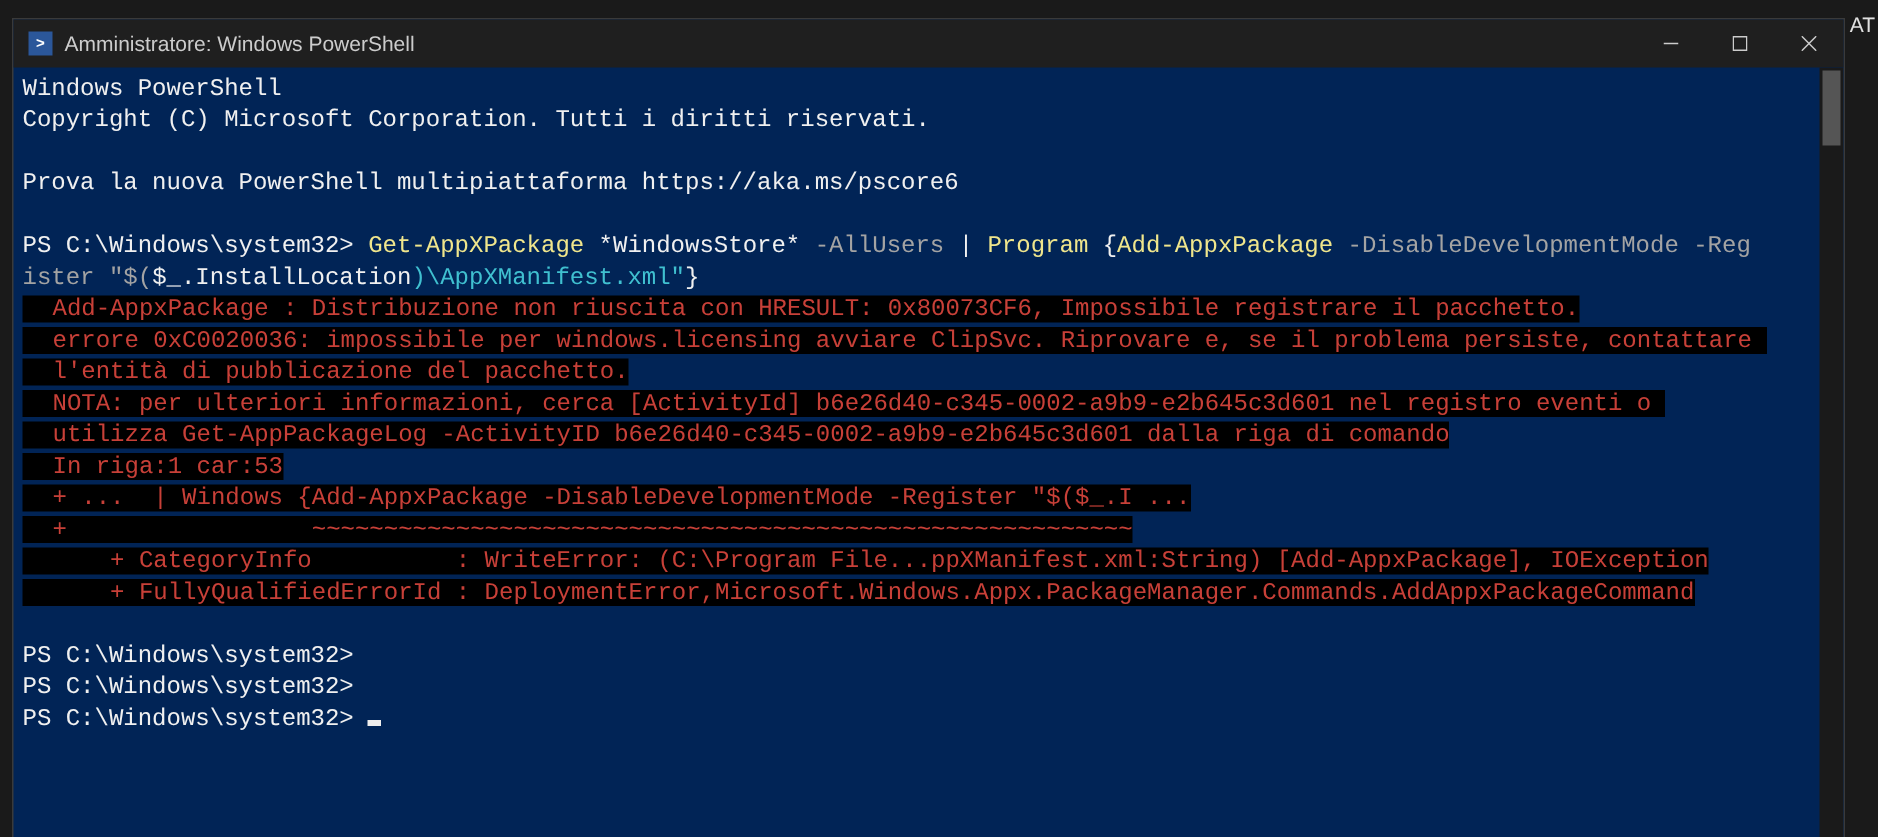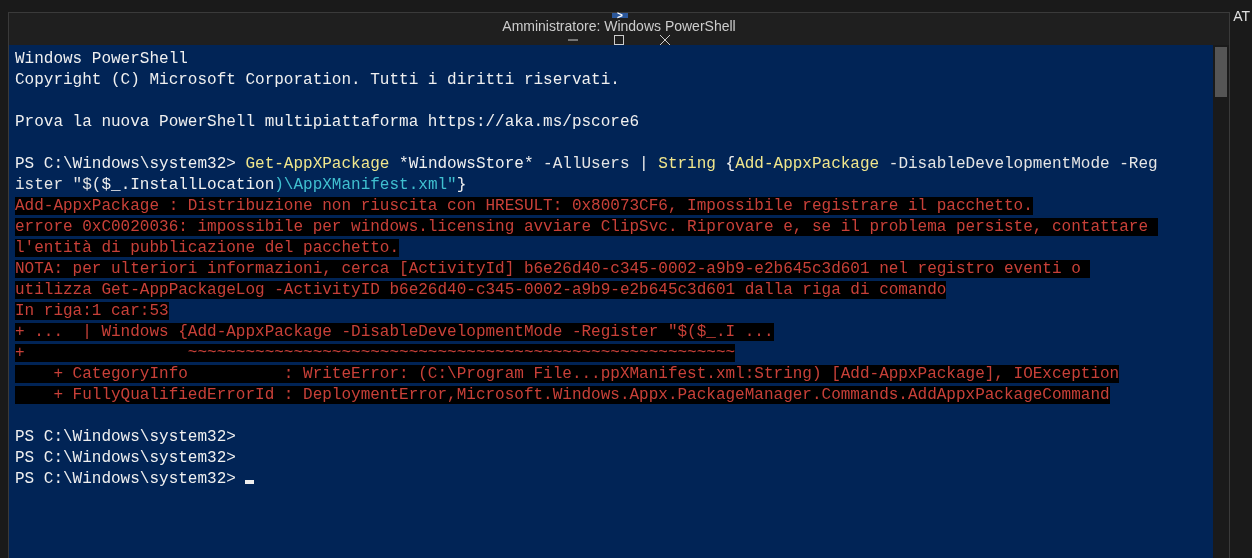--- a/index.html
+++ b/index.html
@@ -24,21 +24,20 @@
     flex-direction: column;
   }
   .titlebar {
     height: 32px;
     background: #1f1f1f;
     display: flex;
     align-items: center;
     color: #cccccc;
     font-size: 14px;
     user-select: none;
-    flex-direction: column;
   }
   .titlebar .icon {
     width: 16px;
     height: 16px;
     margin: 0 8px 0 10px;
     background: #2b579a;
     display: flex;
     align-items: center;
     justify-content: center;
     color: #fff;
@@ -93,22 +92,22 @@
   .scrollbar .thumb {
     position: absolute;
     left: 2px;
     right: 2px;
     top: 2px;
     height: 50px;
     background: #555;
   }
   .c-white { color: #f0f0f0; text-align: right; }
   .c-yellow { color: #f0e68c; margin-top: 23px; }
-  .c-gray { color: #e5e5e5; }
-  .c-red { color: #c84038; background: #000000; }
+  .c-gray { color: #a3a3a3; }
+  .c-red { color: #c84038; background: #000000; padding-left: 20px; }
   .c-cyan { color: #40c0d0; }
   .cursor {
     display: inline-block;
     width: 9px;
     height: 4px;
     background: #eeeeee;
     vertical-align: baseline;
     margin-bottom: -1px;
   }
   
@@ -157,21 +156,21 @@
       </div>
     </div>
   </div>
 
   <div class="console-area">
     <div class="console"><span class="c-white">Windows PowerShell</span>
 <span class="c-white">Copyright (C) Microsoft Corporation. Tutti i diritti riservati.</span>
 <span></span>
 <span class="c-white">Prova la nuova PowerShell multipiattaforma https://aka.ms/pscore6</span>
 <span></span>
-<span class="c-white">PS C:\Windows\system32&gt; </span><span class="c-yellow">Get-AppXPackage</span><span class="c-white"> *WindowsStore* </span><span class="c-gray">-AllUsers </span><span class="c-white">| </span><span class="c-yellow">String </span><span class="c-white">{</span><span class="c-yellow">Add-AppxPackage</span><span class="c-gray"> -DisableDevelopmentMode -Reg</span>
+<span class="c-white">PS C:\Windows\system32&gt; </span><span class="c-yellow">Get-AppXPackage</span><span class="c-white"> *WindowsStore* </span><span class="c-gray">-AllUsers </span><span class="c-white">| </span><span class="c-yellow">Program </span><span class="c-white">{</span><span class="c-yellow">Add-AppxPackage</span><span class="c-gray"> -DisableDevelopmentMode -Reg</span>
 <span class="c-gray">ister </span><span class="c-gray">"$(</span><span class="c-white">$_</span><span class="c-white">.InstallLocation</span><span class="c-cyan">)\AppXManifest.xml"</span><span class="c-white">}</span>
 <span class="c-red">Add-AppxPackage : Distribuzione non riuscita con HRESULT: 0x80073CF6, Impossibile registrare il pacchetto.</span>
 <span class="c-red">errore 0xC0020036: impossibile per windows.licensing avviare ClipSvc. Riprovare e, se il problema persiste, contattare </span>
 <span class="c-red">l'entità di pubblicazione del pacchetto.</span>
 <span class="c-red">NOTA: per ulteriori informazioni, cerca [ActivityId] b6e26d40-c345-0002-a9b9-e2b645c3d601 nel registro eventi o </span>
 <span class="c-red">utilizza Get-AppPackageLog -ActivityID b6e26d40-c345-0002-a9b9-e2b645c3d601 dalla riga di comando</span>
 <span class="c-red">In riga:1 car:53</span>
 <span class="c-red">+ ...  | Windows {Add-AppxPackage -DisableDevelopmentMode -Register "$($_.I ...</span>
 <span class="c-red">+                 ~~~~~~~~~~~~~~~~~~~~~~~~~~~~~~~~~~~~~~~~~~~~~~~~~~~~~~~~~</span>
 <span class="c-red">    + CategoryInfo          : WriteError: (C:\Program File...ppXManifest.xml:String) [Add-AppxPackage], IOException</span>

